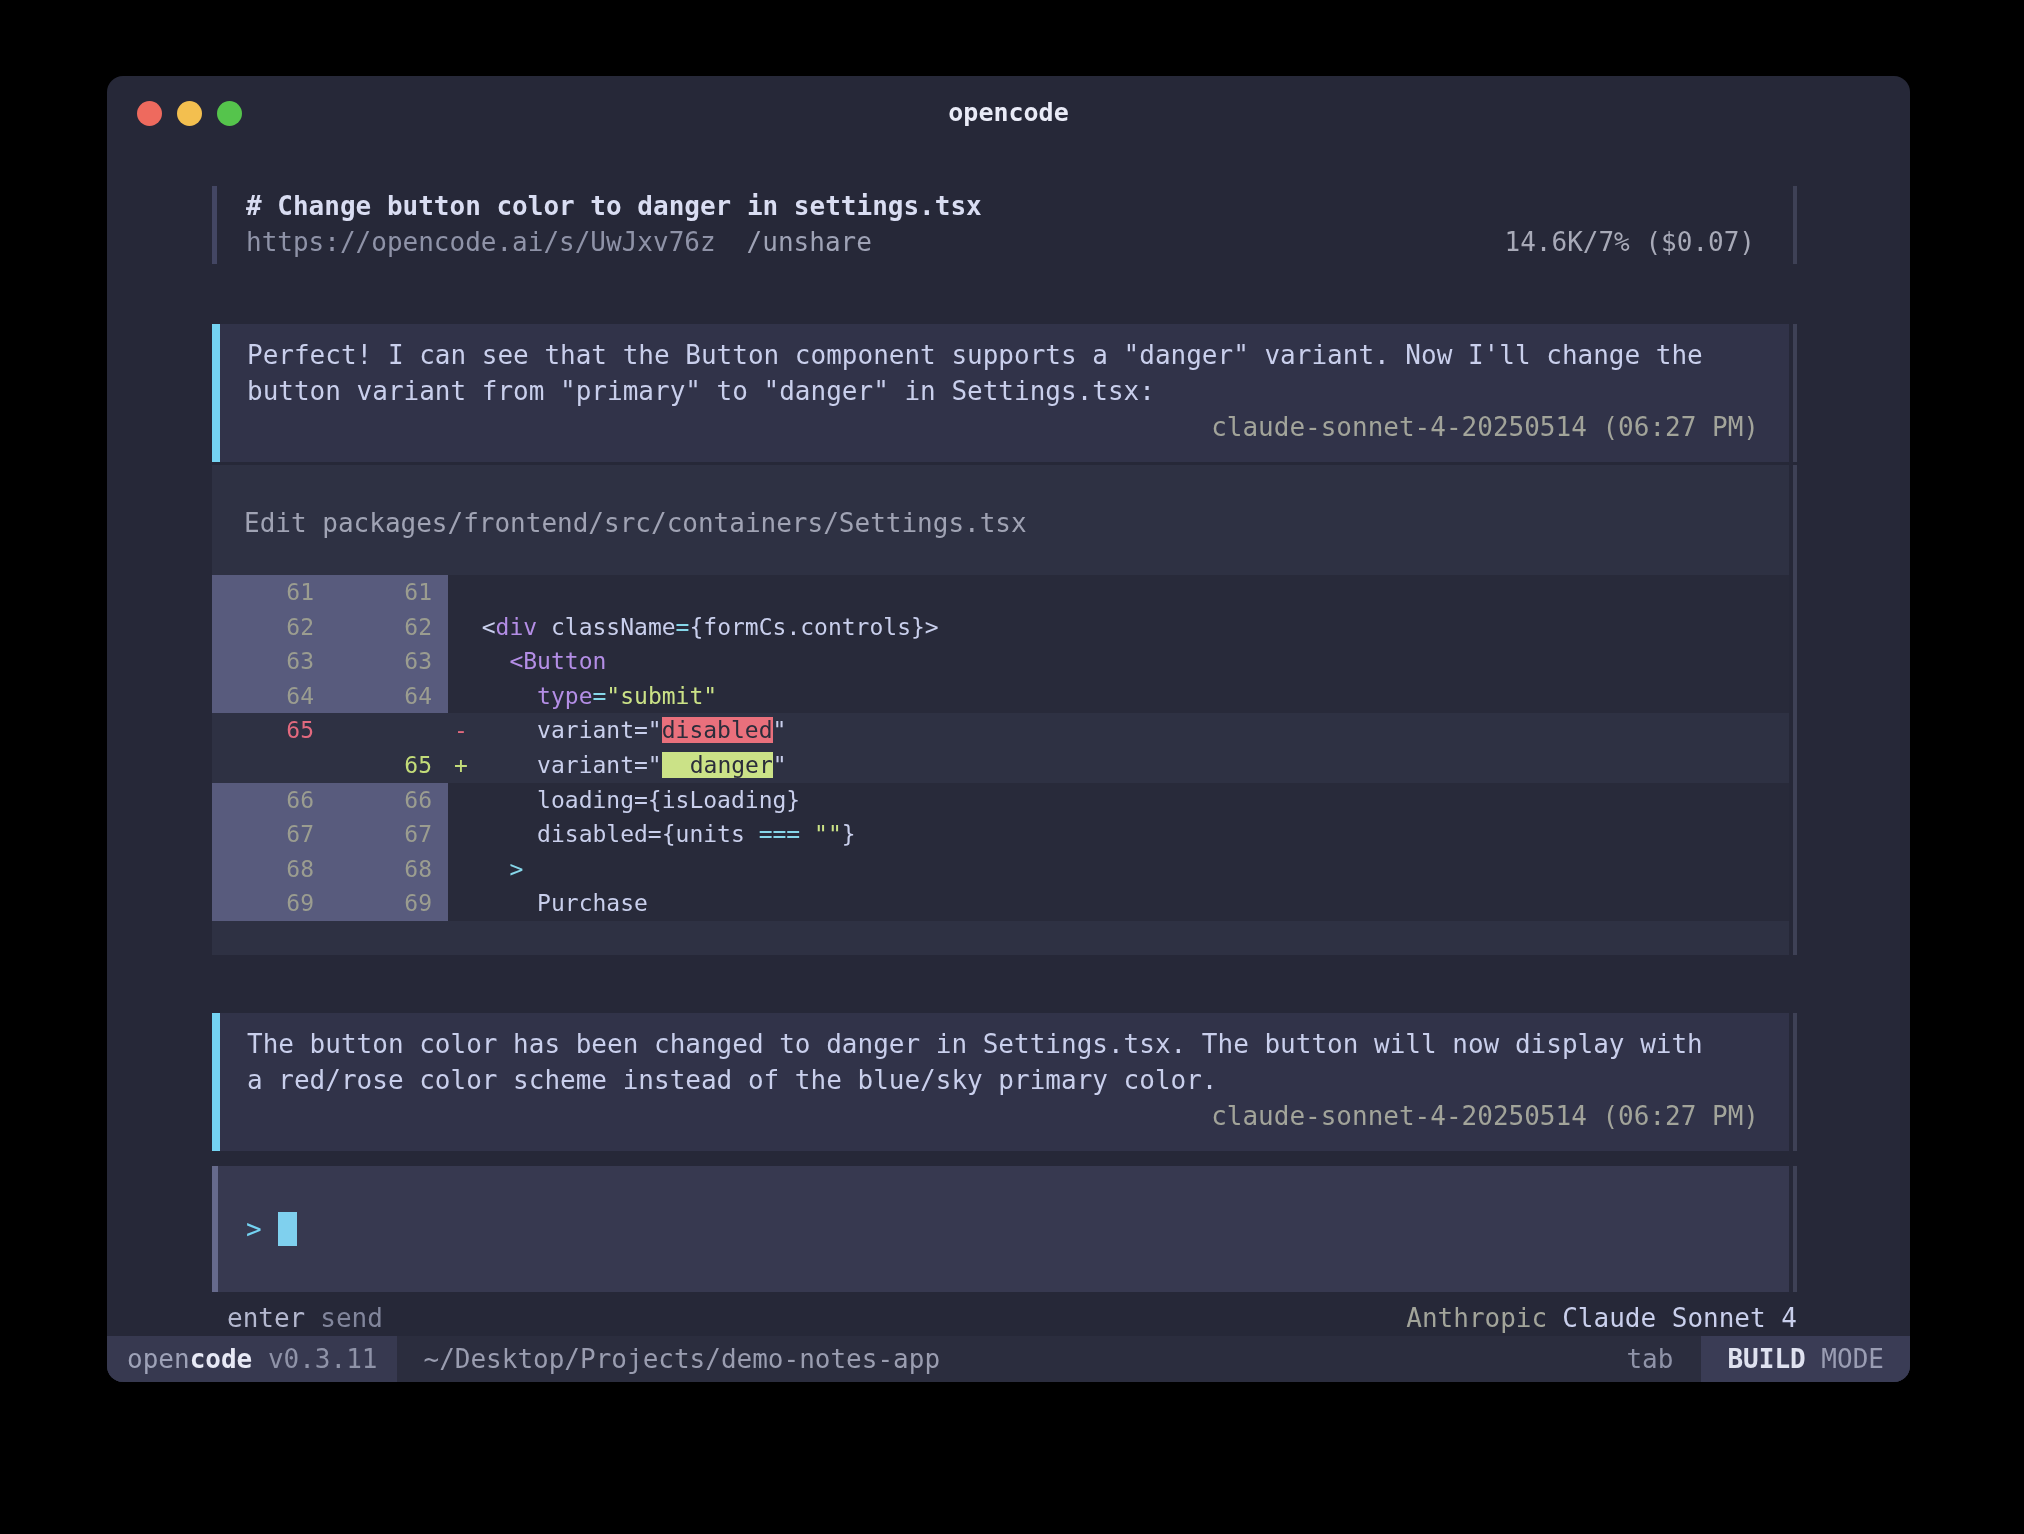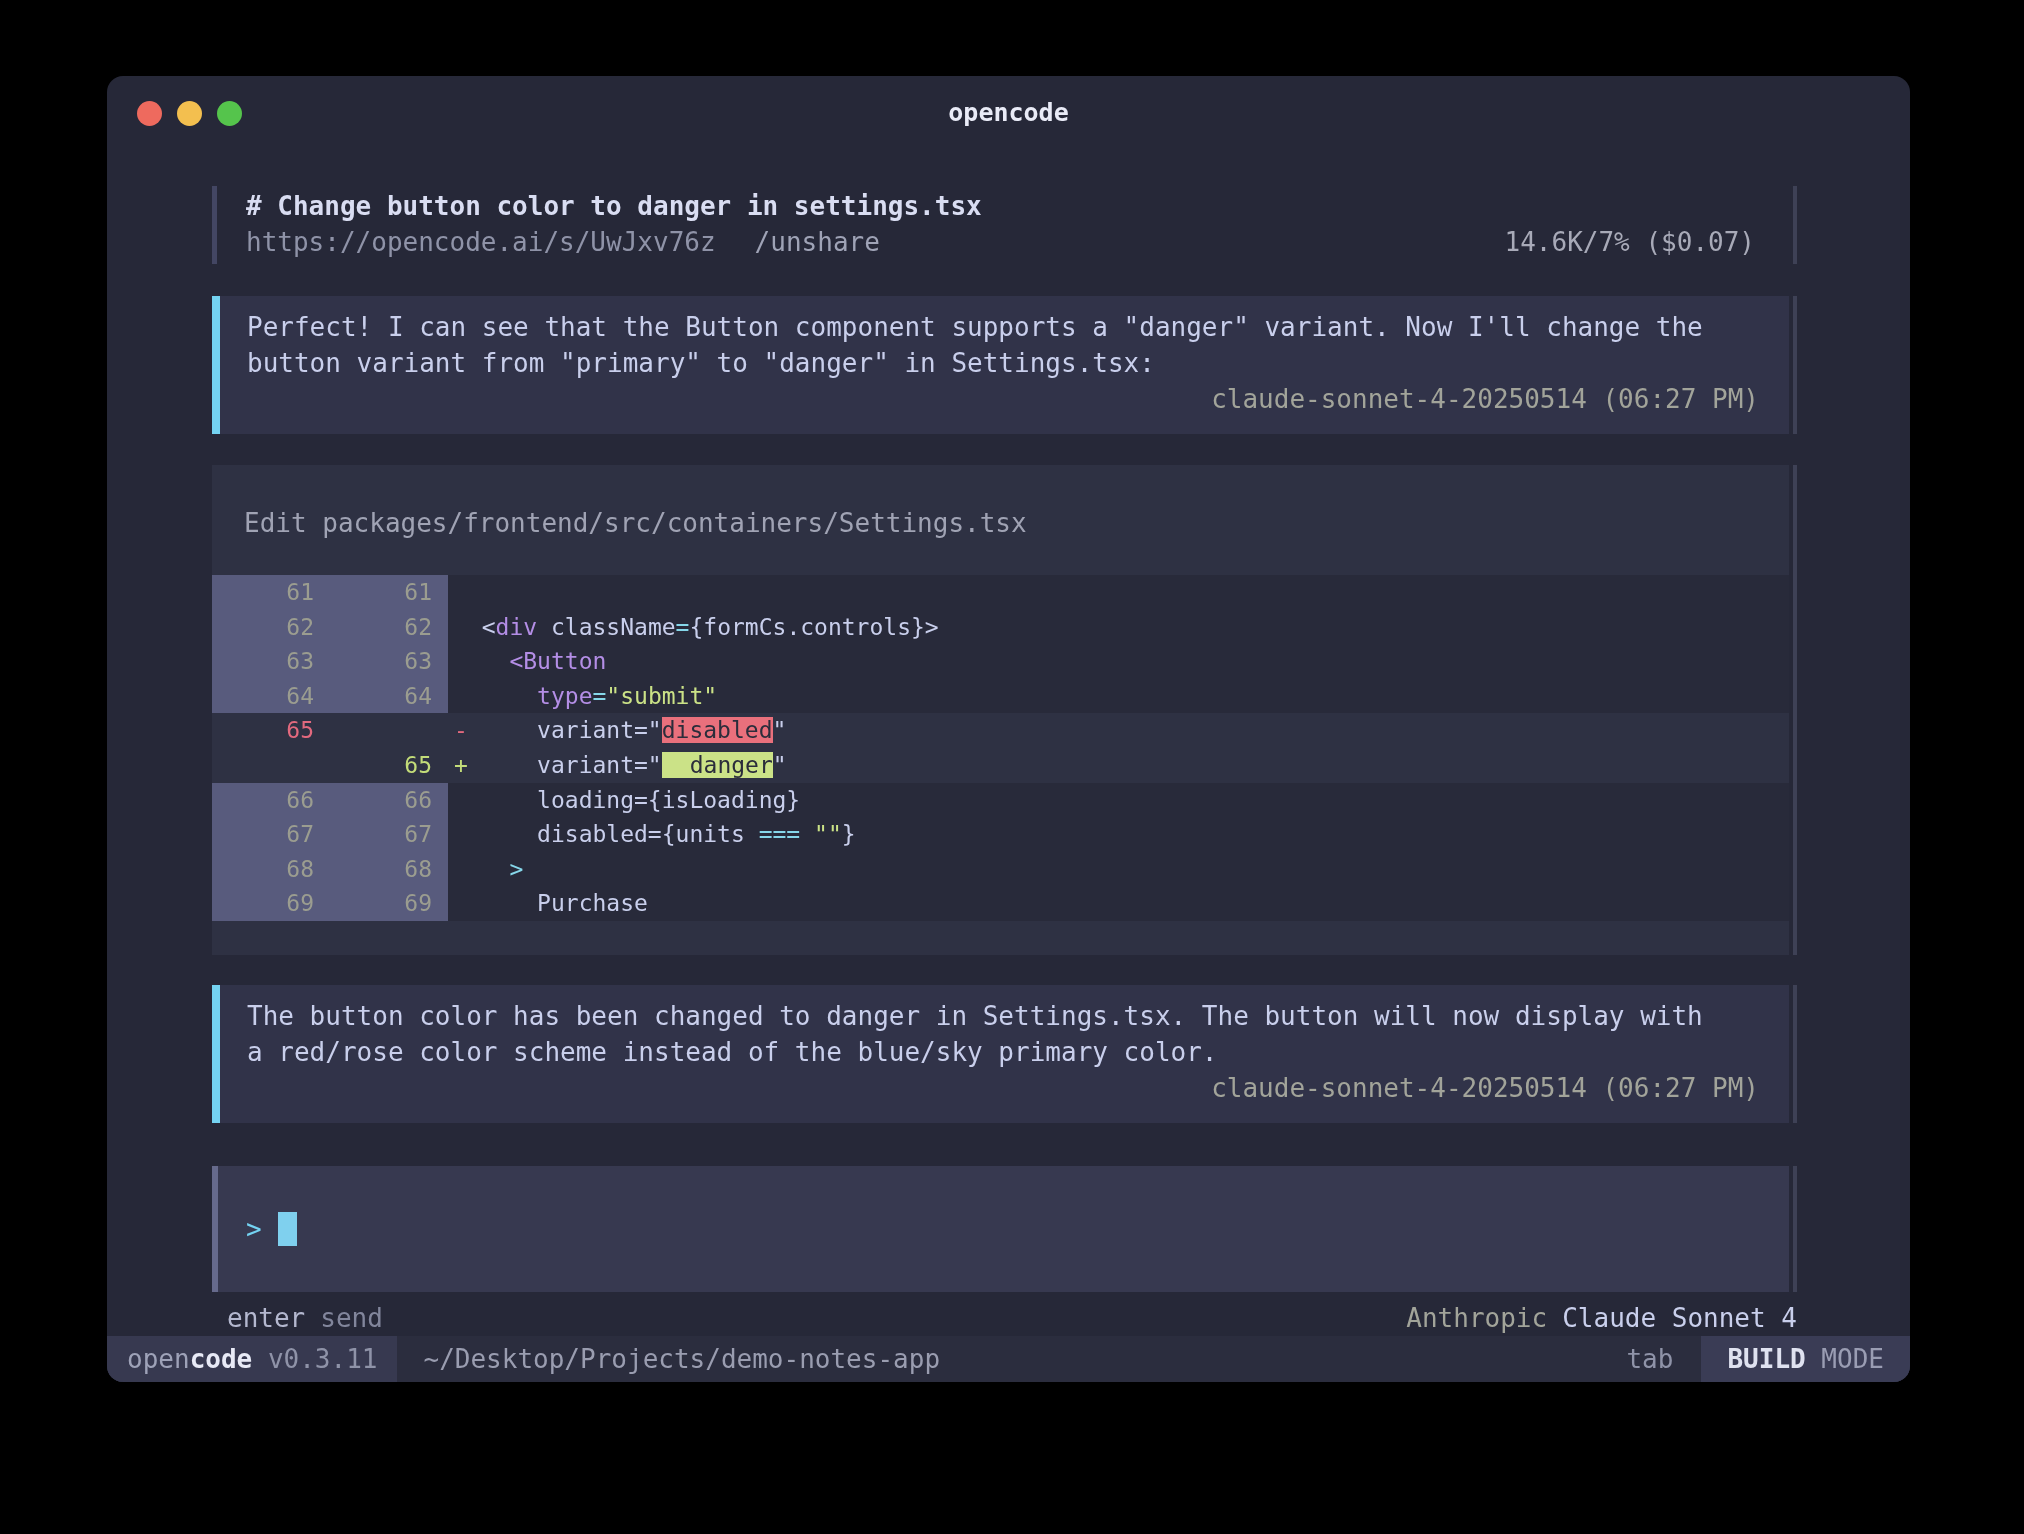--- a/index.html
+++ b/index.html
@@ -13,27 +13,27 @@
   .light{width:25px;height:25px;border-radius:50%;}
   .l-red{background:#ee6a5e;} .l-yellow{background:#f3bf4f;} .l-green{background:#55c44c;}
   .win-title{position:absolute;left:0;right:0;top:22px;text-align:center;
              font-weight:bold;font-size:25px;color:#e9ebf7;}
   
   .block{position:absolute;left:105px;width:1577px;box-sizing:border-box;}
   .rbar{position:absolute;right:-8px;top:0;bottom:0;width:4px;background:#3e4156;}
   
   .sess{top:110px;height:78px;border-left:5px solid #434663;padding:2px 0 0 29px;}
   .sess-title{font-weight:bold;color:#d9ddf2;line-height:36px;white-space:pre;}
-  .sess-sub{line-height:36px;color:#8f93a8;display:flex;white-space:pre;gap:8px;}
+  .sess-sub{line-height:36px;color:#8f93a8;display:flex;white-space:pre;}
   .share-url{color:#8f93a8;}
   .unshare{color:#9fa3b6;margin-left:31px;}
   .usage{margin-left:auto;padding-right:34px;color:#a8aab8;}
   
   .msg{background:#313349;border-left:8px solid #74d3f2;height:138px;
-       padding:13px 30px 0 27px;}
+       padding:13px 30px 0 27px;margin-top:28px;}
   .msg-1{top:220px;} .msg-2{top:909px;}
   .msg-line{display:block;line-height:36px;white-space:pre;color:#c9cfec;}
   .msg-meta{display:block;line-height:36px;color:#a2a49a;white-space:pre;text-align:right;}
   
   .edit{top:389px;height:490px;background:#2e3143;}
   .edit-title{padding:40px 0 0 32px;line-height:36px;color:#a0a3b4;white-space:pre;}
   .difftable{margin-top:34px;}
   .drow{display:flex;height:34.6px;line-height:34.6px;font-size:23px;}
   .gcell{flex:none;width:118px;text-align:right;padding-right:16px;
          box-sizing:border-box;color:#9b9d90;}

